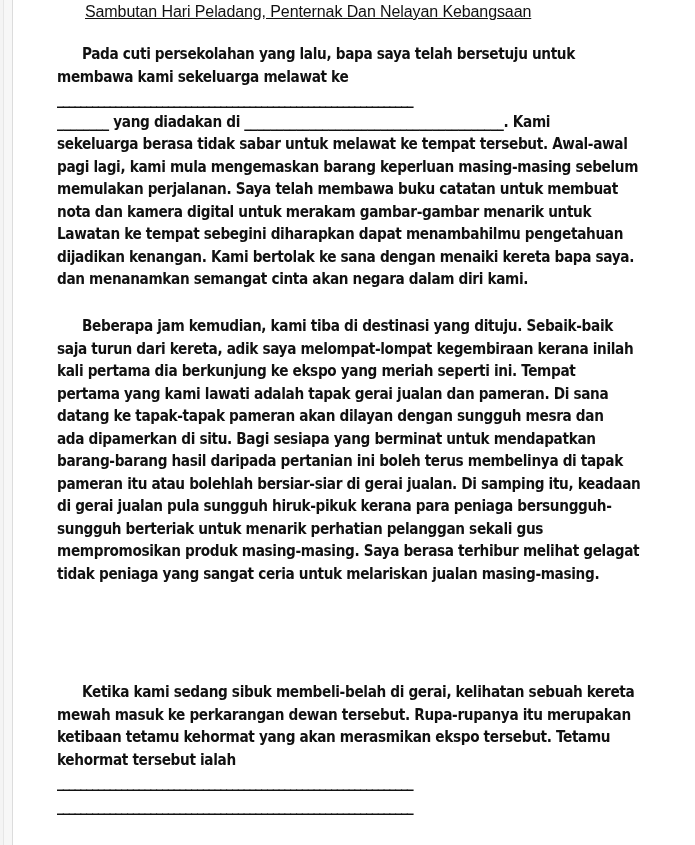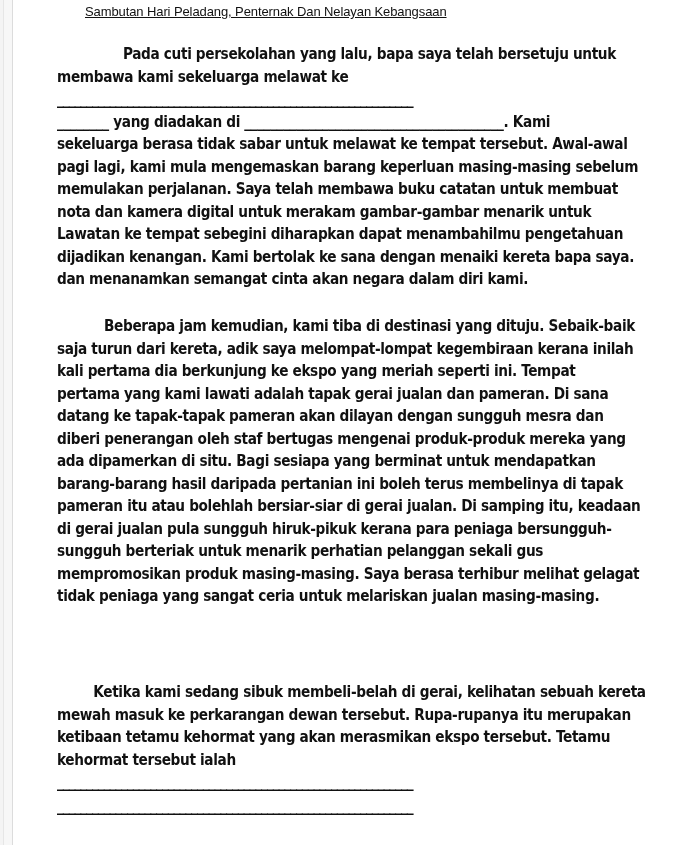--- a/index.html
+++ b/index.html
@@ -9,30 +9,30 @@
       background: linear-gradient(to right, #f4f4f4 0px, #f4f4f4 3px, #e6e6e6 3px, #e6e6e6 4px, #f7f7f7 4px, #f7f7f7 12px, #dcdcdc 12px, #dcdcdc 13px);
     }
     .page {
       position: absolute; left: 57px; top: 0; width: 600px;
       font-family: "DejaVu Sans Condensed", "Liberation Sans Narrow", "Liberation Sans", sans-serif;
       color: #111111;
     }
     .title {
       position: absolute; left: 28px; top: 2px; width: 560px;
       font-family: "Liberation Sans", sans-serif;
-      font-size: 13px; line-height: 20px; text-decoration: underline;
+      font-size: 16px; line-height: 20px; text-decoration: underline;
       white-space: nowrap; letter-spacing: -0.1px;
     }
     .para {
       position: absolute; left: 0; width: 600px;
       font-size: 15.2px; line-height: 22.5px; font-weight: bold;
       letter-spacing: -0.35px; transform-origin: left top;
     }
     .line { display: block; white-space: nowrap; height: 22.5px; }
-    .indent { padding-left: 25px; text-align: center; }
+    .indent { padding-left: 25px; }
     .blank { letter-spacing: -1px; }
   </style>
 </head>
 <body>
 
 <div class="left-edge"></div>
 
 <div class="page">
   <div class="title">Sambutan Hari Peladang, Penternak Dan Nelayan Kebangsaan</div>
 
@@ -49,21 +49,20 @@
     <span class="line">dijadikan kenangan. Kami bertolak ke sana dengan menaiki kereta bapa saya.</span>
     <span class="line">dan menanamkan semangat cinta akan negara dalam diri kami.</span>
   </div>
 
   <div class="para" style="top:315px;">
     <span class="line indent">Beberapa jam kemudian, kami tiba di destinasi yang dituju. Sebaik-baik</span>
     <span class="line">saja turun dari kereta, adik saya melompat-lompat kegembiraan kerana inilah</span>
     <span class="line">kali pertama dia berkunjung ke ekspo yang meriah seperti ini. Tempat</span>
     <span class="line">pertama yang kami lawati adalah tapak gerai jualan dan pameran. Di sana</span>
     <span class="line">datang ke tapak-tapak pameran akan dilayan dengan sungguh mesra dan</span>
-    <span class="line">diberi penerangan oleh staf bertugas mengenai produk-produk mereka yang</span>
     <span class="line">ada dipamerkan di situ.  Bagi sesiapa yang berminat untuk mendapatkan</span>
     <span class="line">barang-barang hasil daripada pertanian ini boleh terus membelinya di tapak</span>
     <span class="line">pameran itu atau bolehlah bersiar-siar di gerai jualan. Di samping itu, keadaan</span>
     <span class="line">di gerai jualan pula sungguh hiruk-pikuk kerana para peniaga bersungguh-</span>
     <span class="line">sungguh berteriak untuk menarik perhatian pelanggan sekali gus</span>
     <span class="line">mempromosikan produk masing-masing. Saya berasa terhibur melihat gelagat</span>
     <span class="line">tidak peniaga yang sangat ceria untuk melariskan jualan masing-masing.</span>
   </div>
 
   <div class="para" style="top:681px;">

